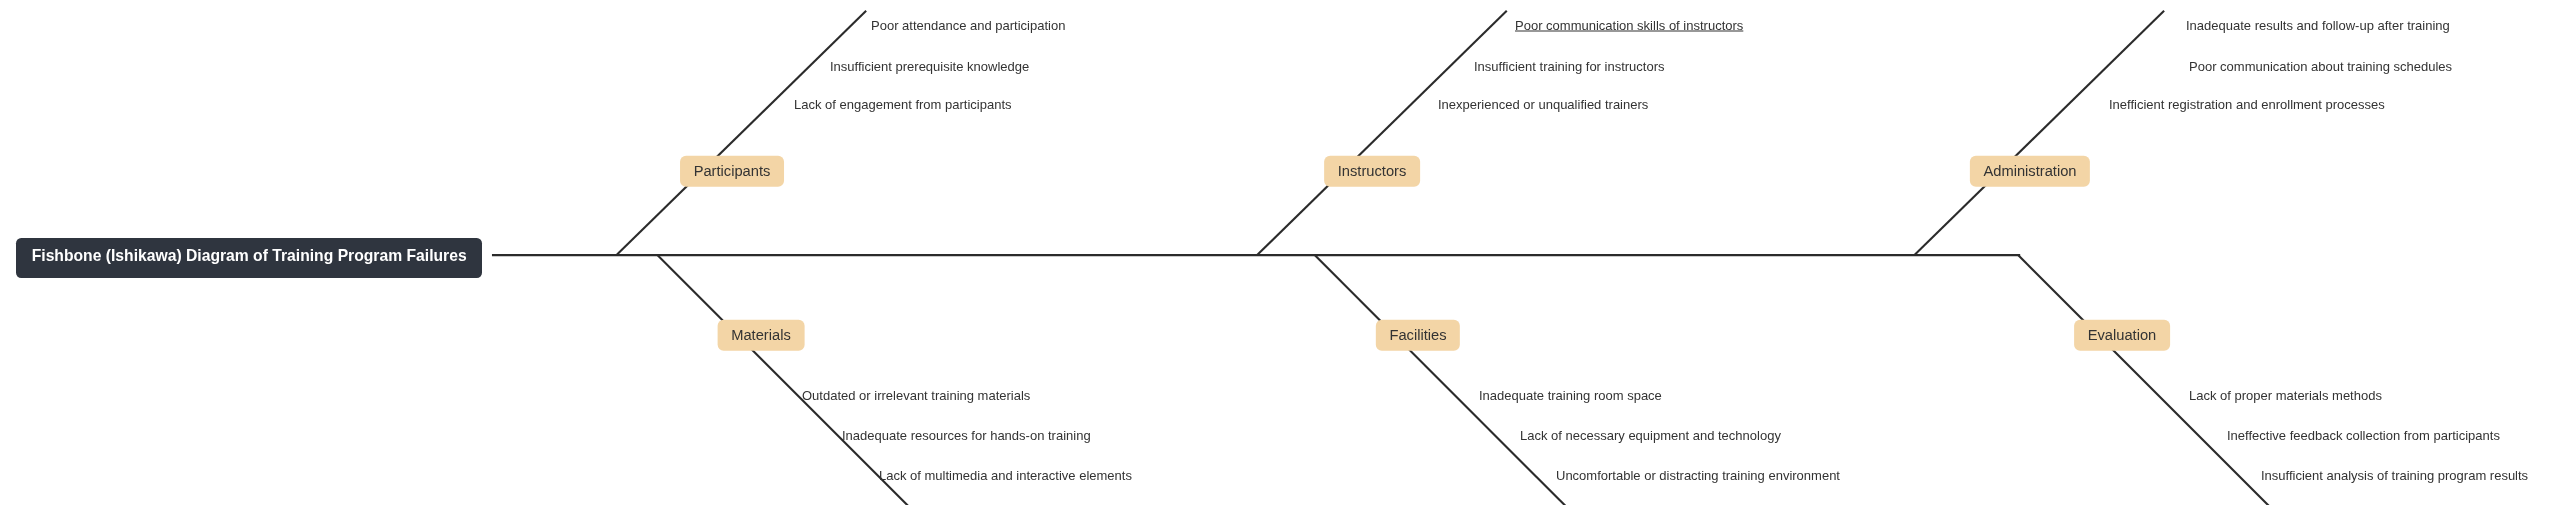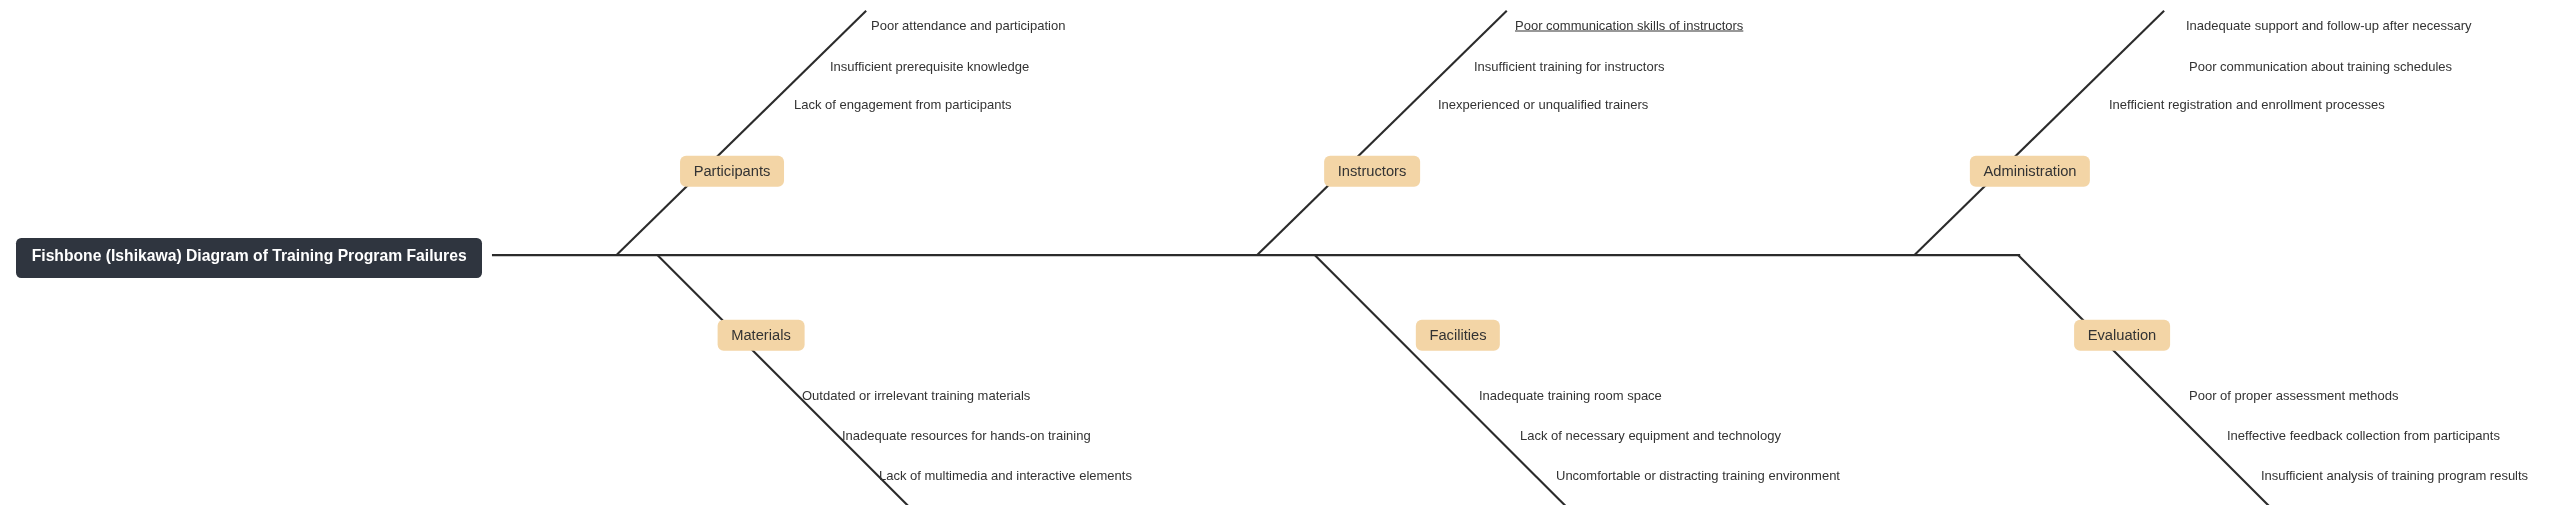--- a/index.html
+++ b/index.html
@@ -76,33 +76,33 @@
   <div class="cause" style="left:871px; top:24.6px;">Poor attendance and participation</div>
   <div class="cause" style="left:830px; top:66px;">Insufficient prerequisite knowledge</div>
   <div class="cause" style="left:794px; top:104px;">Lack of engagement from participants</div>
 
   <div class="cat" style="left:1372px; top:171px;">Instructors</div>
   <div class="cause" style="left:1515px; top:24.6px;text-decoration:underline;">Poor communication skills of instructors</div>
   <div class="cause" style="left:1474px; top:66px;">Insufficient training for instructors</div>
   <div class="cause" style="left:1438px; top:104px;">Inexperienced or unqualified trainers</div>
 
   <div class="cat" style="left:2030px; top:171px;">Administration</div>
-  <div class="cause" style="left:2186px; top:24.6px;">Inadequate support and follow-up after necessary</div>
+  <div class="cause" style="left:2186px; top:24.6px;">Inadequate results and follow-up after training</div>
   <div class="cause" style="left:2148px; top:66px;margin-left:41px;">Poor communication about training schedules</div>
   <div class="cause" style="left:2109px; top:104px;">Inefficient registration and enrollment processes</div>
 
   <div class="cat" style="left:761px; top:335px;">Materials</div>
   <div class="cause" style="left:802px; top:395px;text-align:center;">Outdated or irrelevant training materials</div>
   <div class="cause" style="left:842px; top:435px;">Inadequate resources for hands-on training</div>
   <div class="cause" style="left:879px; top:475px;">Lack of multimedia and interactive elements</div>
 
-  <div class="cat" style="left:1418px; top:335px;margin-left:40px;">Facilities</div>
+  <div class="cat" style="left:1418px; top:335px;">Facilities</div>
   <div class="cause" style="left:1479px; top:395px;">Inadequate training room space</div>
   <div class="cause" style="left:1520px; top:435px;">Lack of necessary equipment and technology</div>
   <div class="cause" style="left:1556px; top:475px;">Uncomfortable or distracting training environment</div>
 
   <div class="cat" style="left:2122px; top:335px;">Evaluation</div>
-  <div class="cause" style="left:2189px; top:395px;">Poor of proper assessment methods</div>
+  <div class="cause" style="left:2189px; top:395px;">Lack of proper materials methods</div>
   <div class="cause" style="left:2227px; top:435px;">Ineffective feedback collection from participants</div>
   <div class="cause" style="left:2261px; top:475px;">Insufficient analysis of training program results</div>
 
 </div>
 
 
 </body></html>

